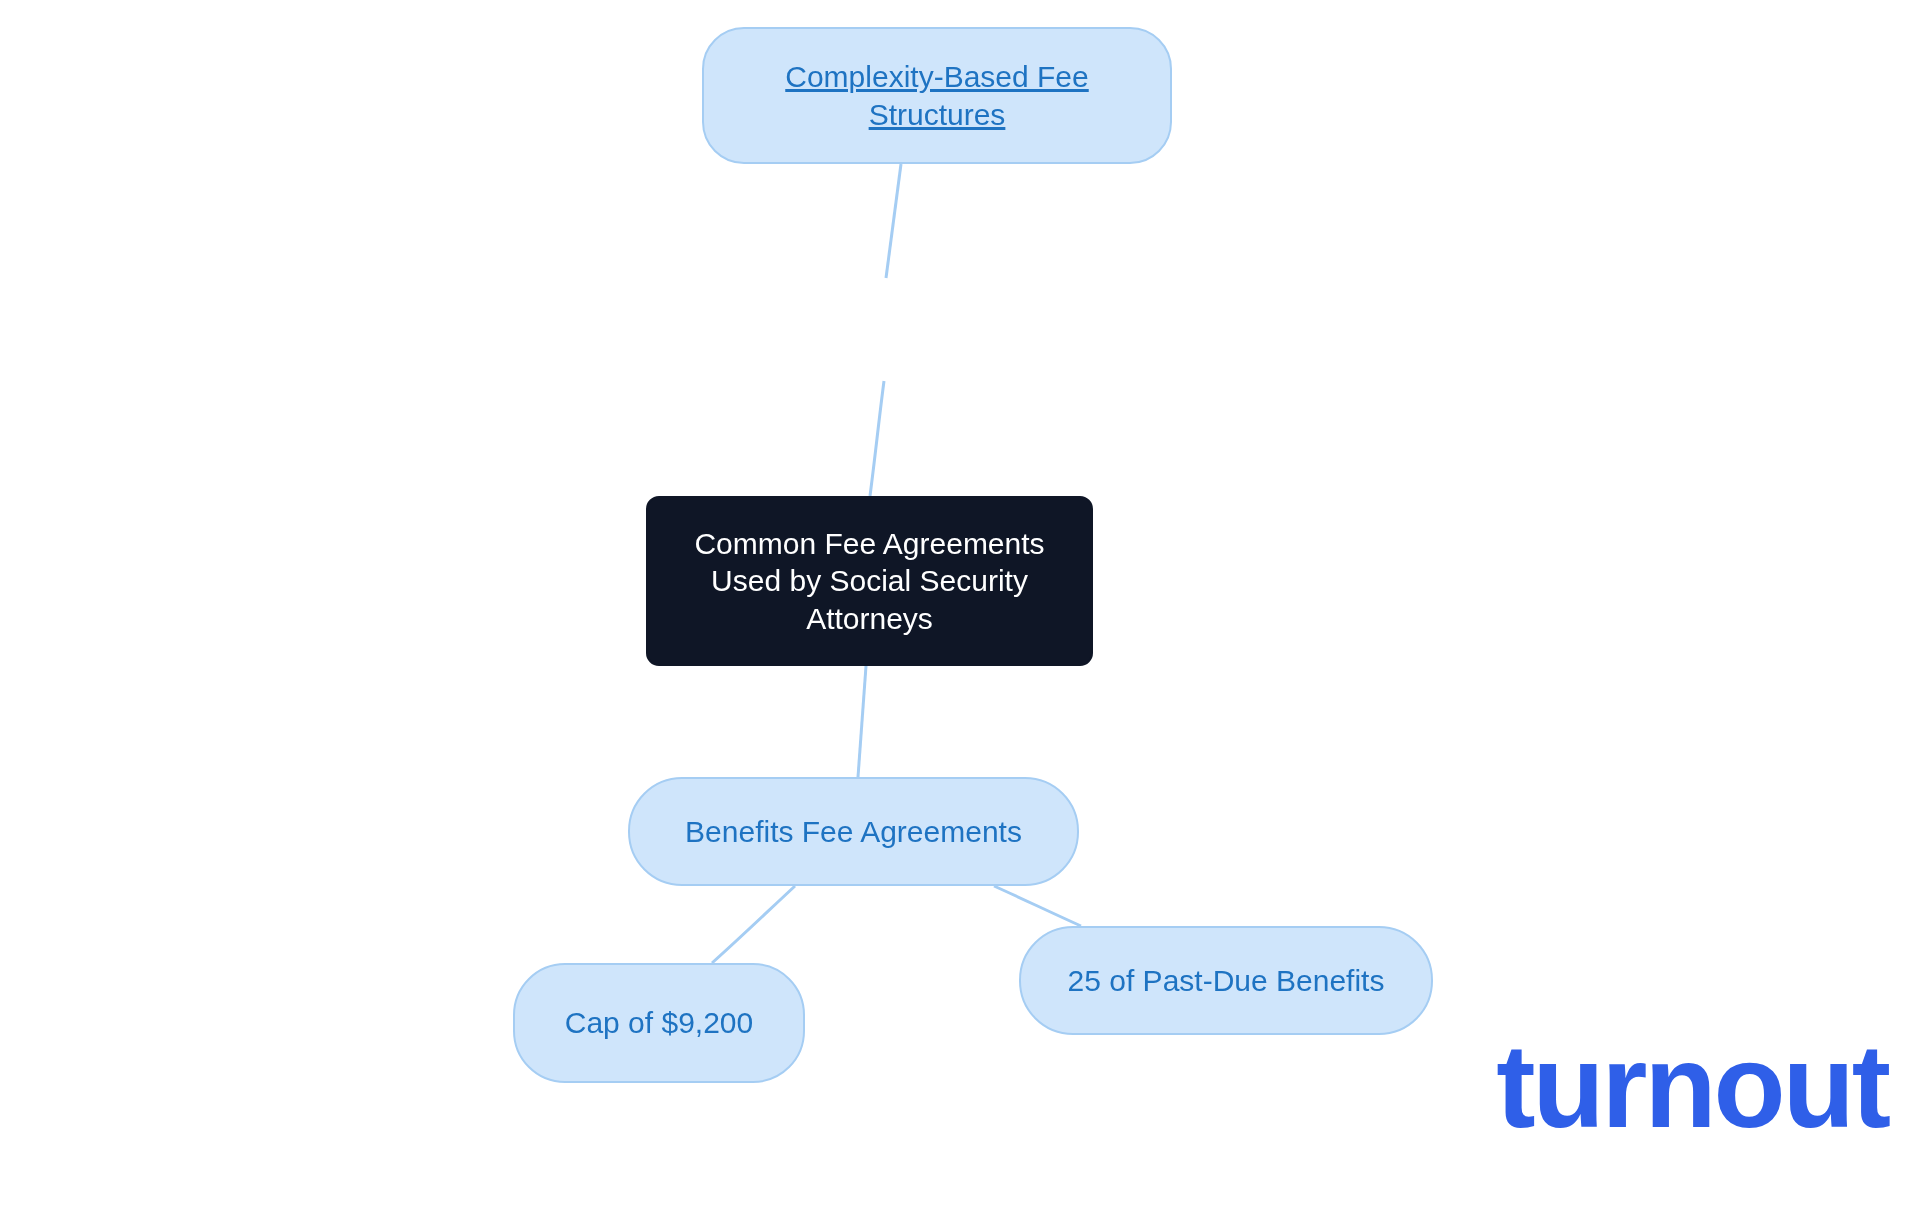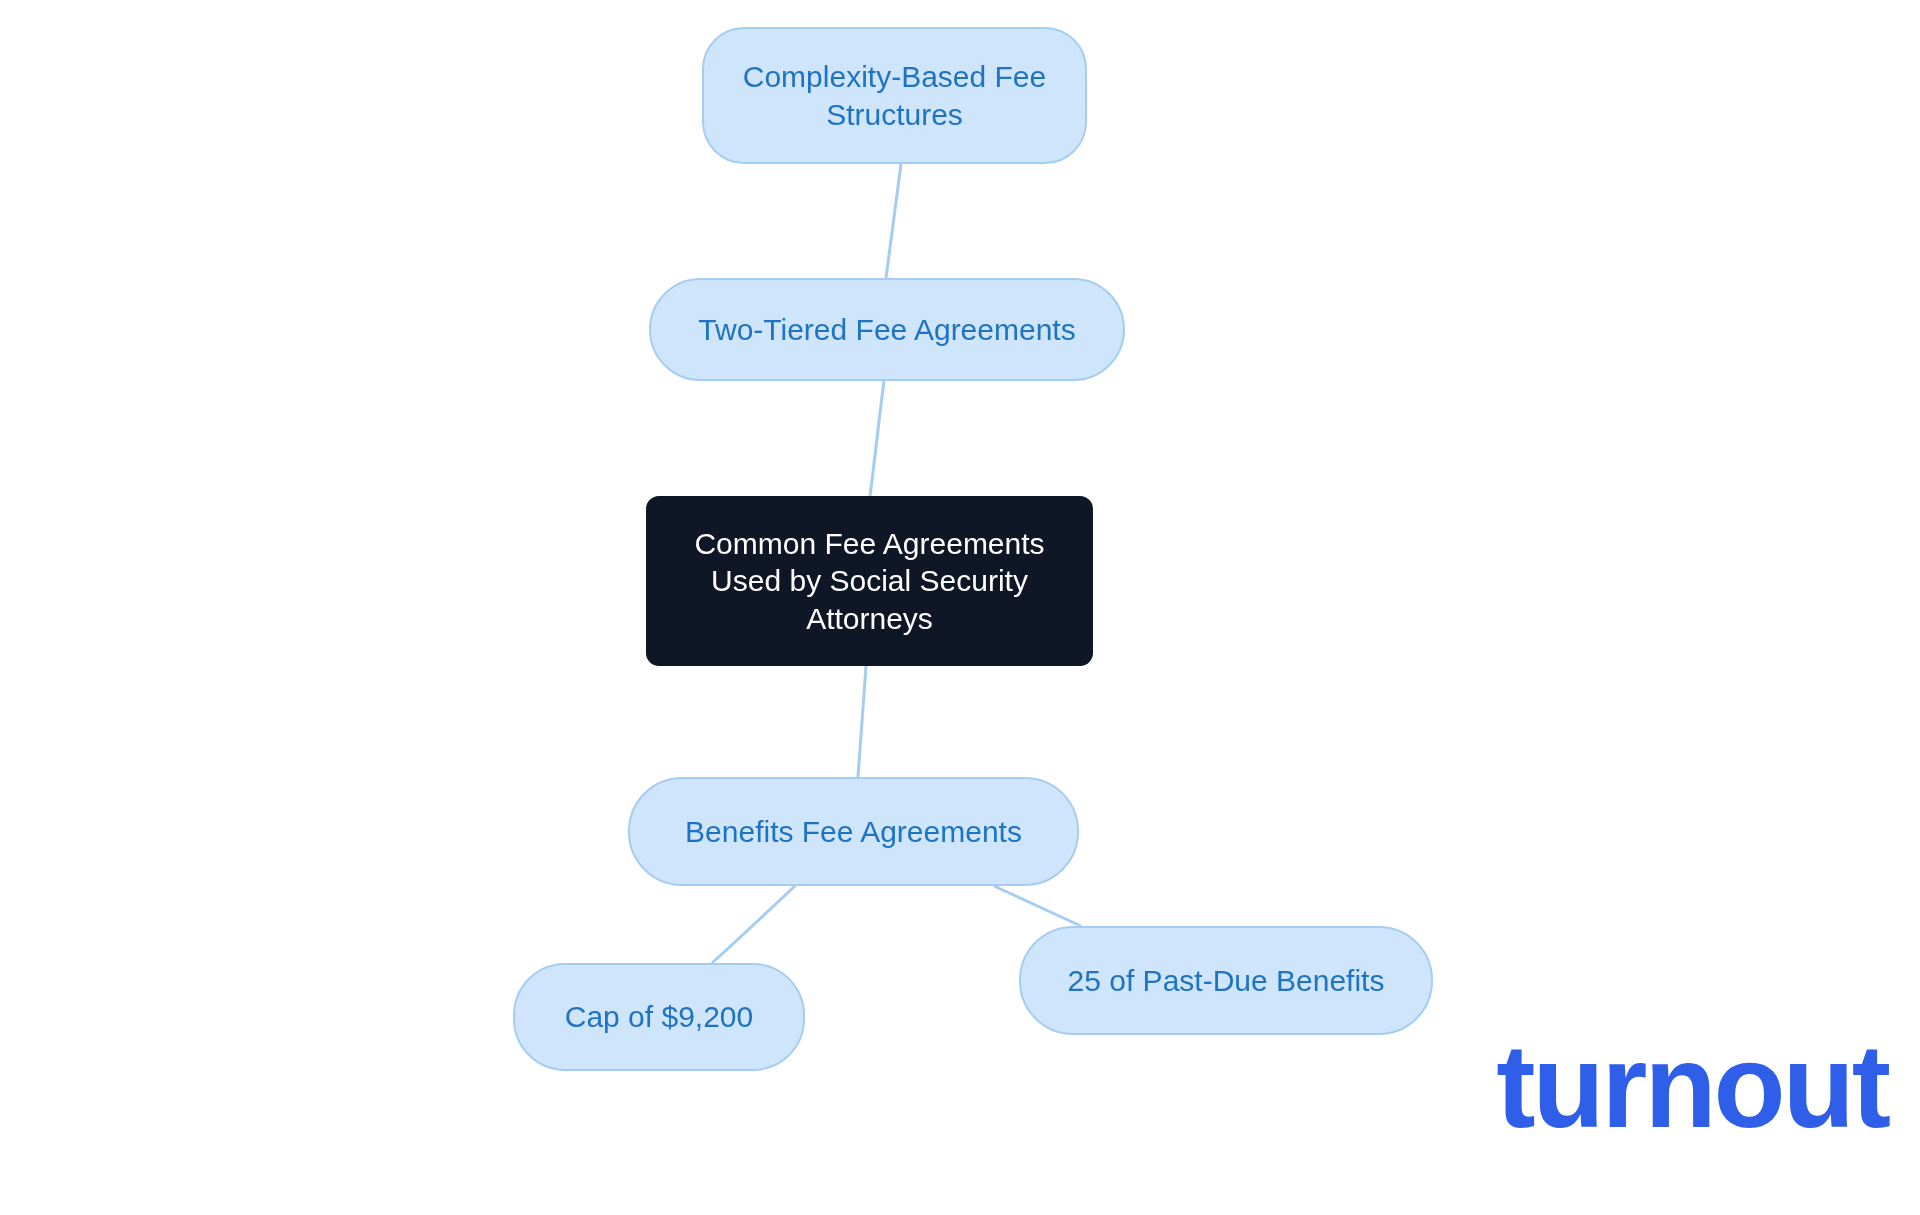--- a/index.html
+++ b/index.html
@@ -56,27 +56,26 @@
 <div class="canvas">
 
   <svg class="edges" viewBox="0 0 1920 1215" xmlns="http://www.w3.org/2000/svg">
     <path d="M 901 164 C 896 202 891 240 886 278" stroke="#a5cdf3" stroke-width="3" fill="none"></path>
     <path d="M 884 381 C 879 419 875 458 870 496" stroke="#a5cdf3" stroke-width="3" fill="none"></path>
     <path d="M 866 666 C 863 703 861 740 858 777" stroke="#a5cdf3" stroke-width="3" fill="none"></path>
     <path d="M 795 886 C 767 912 740 938 712 963" stroke="#a5cdf3" stroke-width="3" fill="none"></path>
     <path d="M 994 886 C 1023 899 1052 913 1081 926" stroke="#a5cdf3" stroke-width="3" fill="none"></path>
   </svg>
 
-  <div class="node" style="left:702px;top:27px;width:385px;height:137px;border-radius:42px;">Complexity-Based Fee Structures</div>
+  <div class="node" style="left:702px;top:27px;width:470px;height:137px;border-radius:42px;text-decoration:underline;">Complexity-Based Fee Structures</div>
 
-  <div class="node" style="left:649px;top:278px;width:476px;height:103px;border-radius:52px;">Two-Tiered Fee Agreements</div>
 
   <div class="node root" style="left:646px;top:496px;width:447px;height:170px;">Common Fee Agreements Used by Social Security Attorneys</div>
 
   <div class="node" style="left:628px;top:777px;width:451px;height:109px;border-radius:54px;">Benefits Fee Agreements</div>
 
-  <div class="node" style="left:513px;top:963px;width:292px;height:108px;border-radius:52px;">Cap of $9,200</div>
+  <div class="node" style="left:513px;top:963px;width:292px;height:120px;border-radius:52px;">Cap of $9,200</div>
 
   <div class="node" style="left:1019px;top:926px;width:414px;height:109px;border-radius:54px;">25 of Past-Due Benefits</div>
 
   <div class="logo">turnout</div>
 
 </div>
 
 </body></html>

